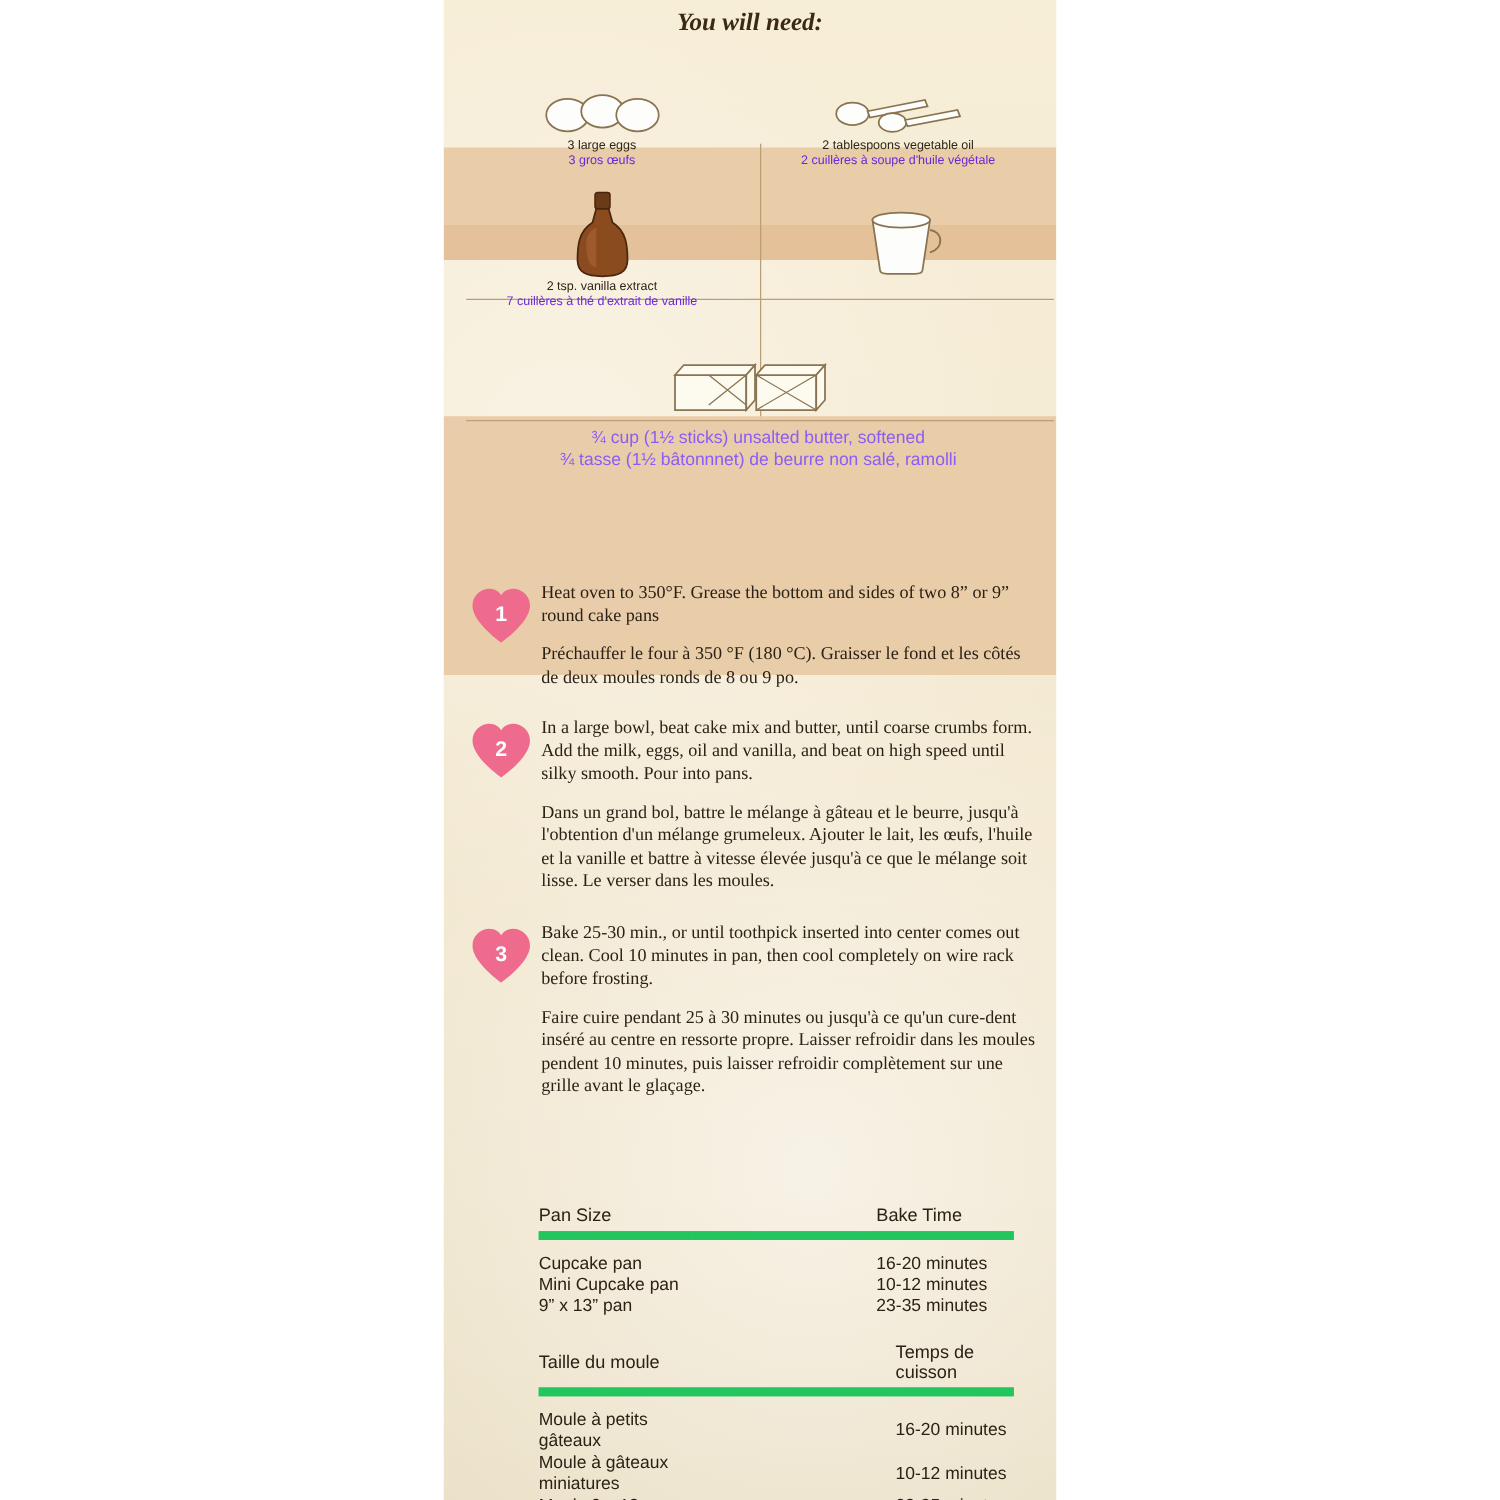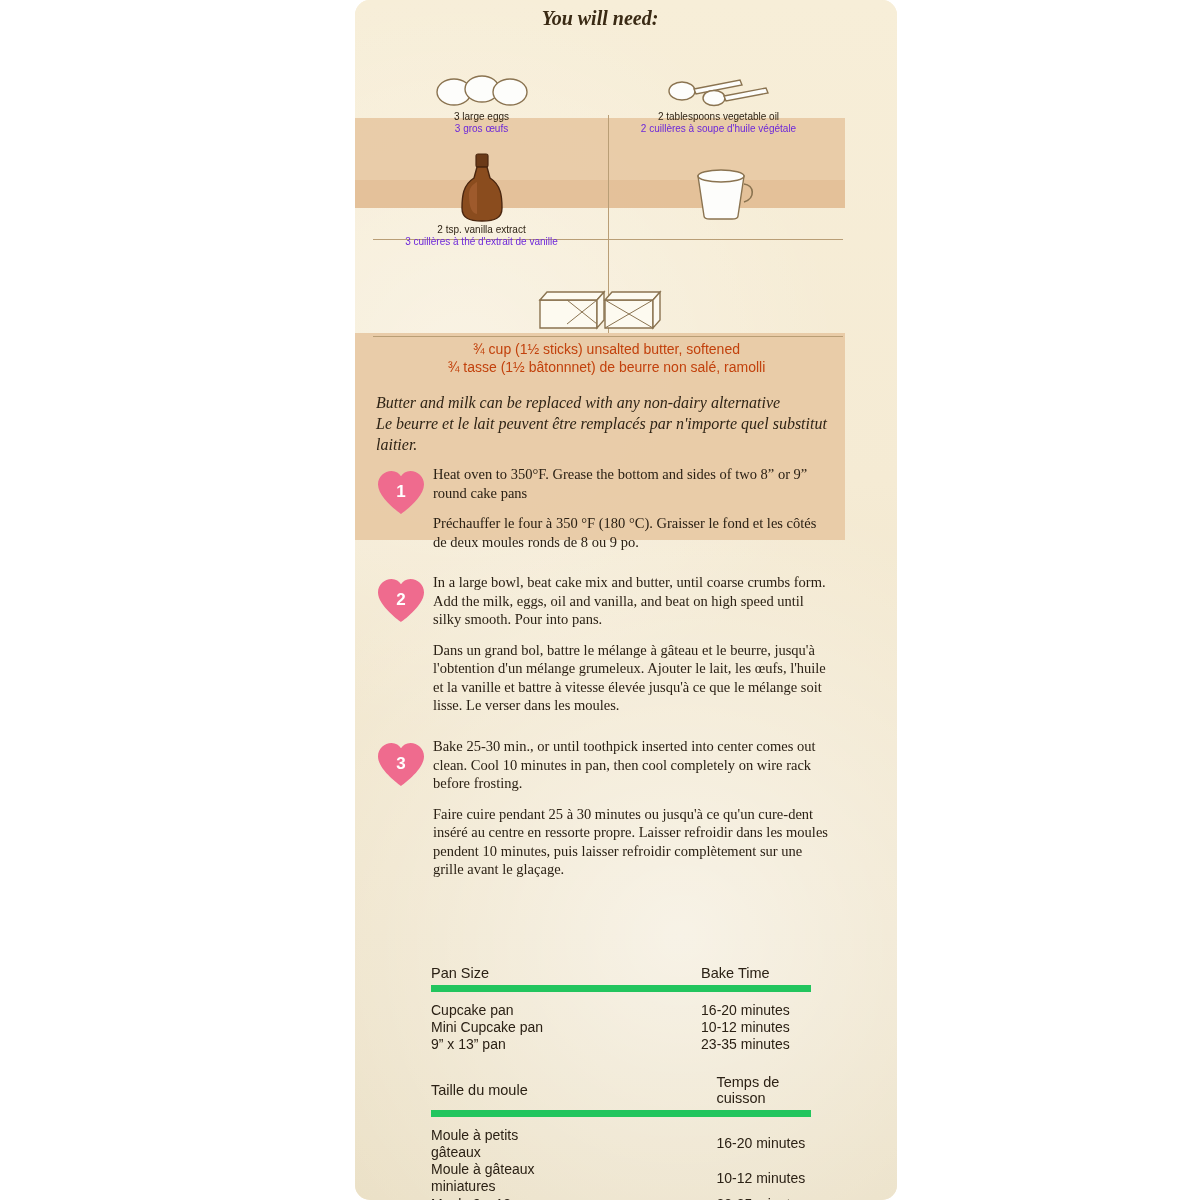--- a/index.html
+++ b/index.html
@@ -17,25 +17,24 @@
     position: relative;
     width: 1200px;
     height: 1200px;
     background: #ffffff;
   }
   
   .panel {
     position: absolute;
     left: 355px;
     top: 0;
-    width: 542px;
+    width: 490px;
     height: 1200px;
     background: #f6edd6;
     overflow: hidden;
-    border-radius: 15px;
   }
   
   .paper-glow {
     position: absolute;
     left: 0; top: 0; right: 0; bottom: 0;
     background:
       radial-gradient(circle at 60% 78%, rgba(255,255,255,0.55) 0%, rgba(255,255,255,0.0) 46%),
       radial-gradient(circle at 20% 30%, rgba(255,255,255,0.35) 0%, rgba(255,255,255,0.0) 40%),
       linear-gradient(180deg, #f7eed8 0%, #f5ebd4 40%, #efe4ca 72%, #eadfc4 100%);
     pointer-events: none;
@@ -135,21 +134,21 @@
   }
   .butter-art {
     height: 52px;
     display: flex;
     align-items: flex-end;
     justify-content: center;
   }
   .butter-text {
     font-size: 14px;
     line-height: 1.3;
-    color: #c2410c;
+    color: #8b5cf6;
     margin-top: 4px;
     margin-left: 13px;
   }
 
   
   .note {
     position: absolute;
     left: 364px;
     top: 392px;
     width: 482px;
@@ -290,21 +289,21 @@
           <div class="ing-cell">
             <div class="ing-art">
               <svg width="70" height="72" viewBox="0 0 70 72">
                 <rect x="29" y="2" width="12" height="13" rx="2" fill="#6b3a18" stroke="#4a260f" stroke-width="1.2"></rect>
                 <path d="M30 15 L27 26 C16 33 15 44 15 56 C15 66 22 69 35 69 C48 69 55 66 55 56 C55 44 54 33 43 26 L40 15 Z" fill="#8a4c1e" stroke="#4a260f" stroke-width="1.4"></path>
                 <path d="M22 42 C22 36 26 32 30 30 L30 62 C25 61 22 56 22 42 Z" fill="#a96234" opacity="0.65"></path>
               </svg>
             </div>
             <div class="ing-text">
               <div>2 tsp. vanilla extract</div>
-              <div class="fr">3 cuillères à thé d'extrait de vanille</div>
+              <div class="fr">7 cuillères à thé d'extrait de vanille</div>
             </div>
           </div>
           <div class="ing-cell">
             <div class="ing-art">
               <svg width="90" height="72" viewBox="0 0 90 72">
                 <path d="M24 24 L30 64 C30 66 32 67 36 67 L58 67 C62 67 64 66 64 64 L70 24 Z" fill="#fdfdfb" stroke="#8a7350" stroke-width="1.4"></path>
                 <ellipse cx="47" cy="24" rx="23" ry="6" fill="#fdfdfb" stroke="#8a7350" stroke-width="1.4"></ellipse>
                 <path d="M70 32 C80 33 82 46 70 50" fill="none" stroke="#8a7350" stroke-width="1.6"></path>
                 <path d="M31 45 L66 45" stroke="#c8b housing" stroke-width="1.2"></path>
               </svg>
@@ -333,26 +332,20 @@
           </svg>
         </div>
         <div class="butter-text">
           <div>¾ cup (1½ sticks) unsalted butter, softened</div>
           <div>¾ tasse (1½ bâtonnnet) de beurre non salé, ramolli</div>
         </div>
       </div>
     </div>
   </div>
 
-  <div class="note">
-    <div class="note-inner" style="padding:0 14px 0 12px;">
-      <div>Butter and milk can be replaced with any non-dairy alternative</div>
-      <div>Le beurre et le lait peuvent être remplacés par n'importe quel substitut laitier.</div>
-    </div>
-  </div>
 
   <div style="position:absolute; left:355px; top:0; width:490px; height:1200px; pointer-events:none;">
     <div class="steps">
 
       <div class="step">
         <div class="heart">
           <svg width="52" height="48" viewBox="0 0 52 48">
             <path d="M26 45 C26 45 3 29 3 15.5 C3 7.5 9.5 2 16.5 2 C21 2 24.2 4.3 26 7.2 C27.8 4.3 31 2 35.5 2 C42.5 2 49 7.5 49 15.5 C49 29 26 45 26 45 Z" fill="#ef6b8e"></path>
           </svg>
           <div class="num">1</div>

